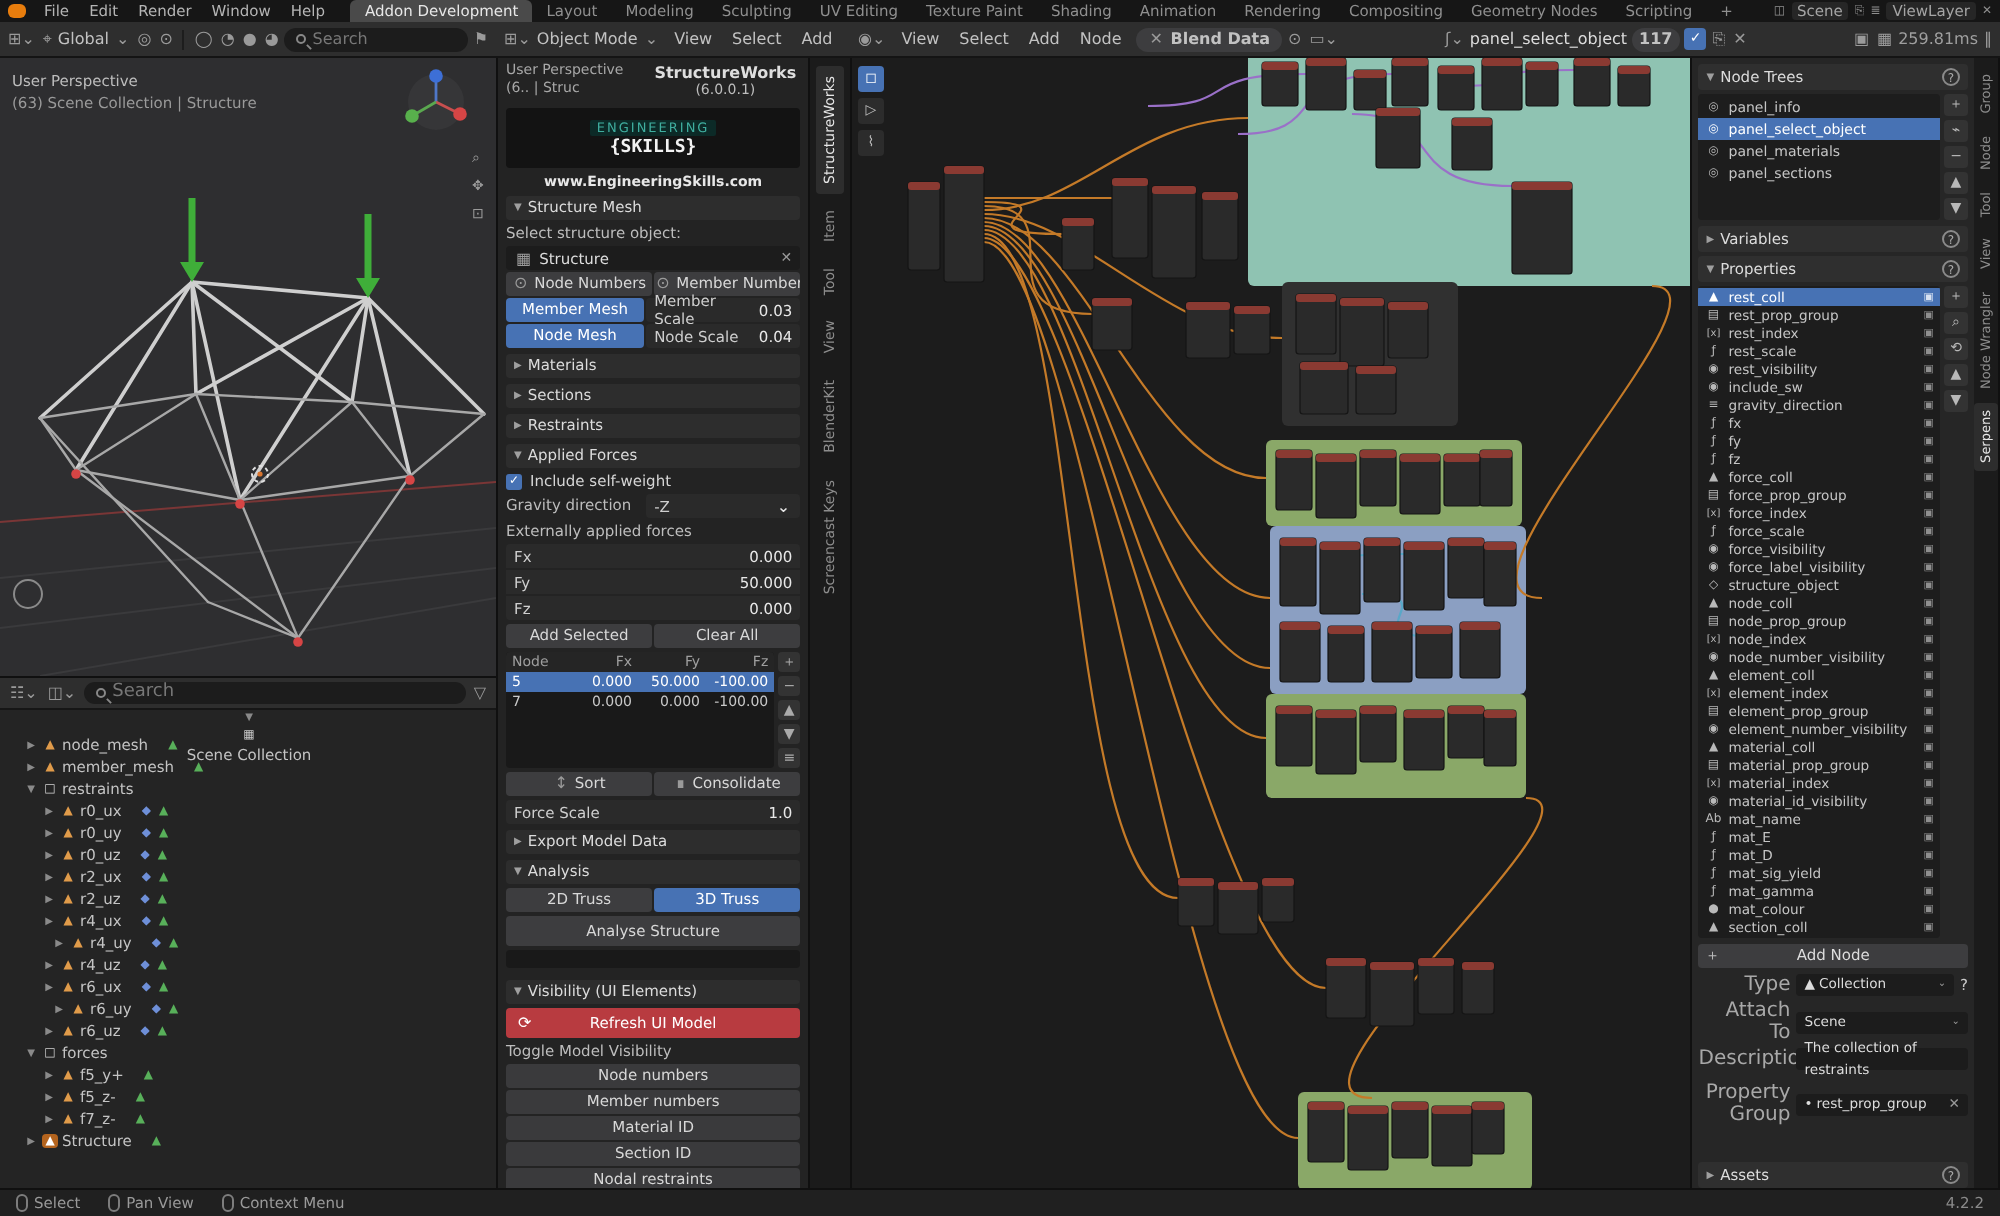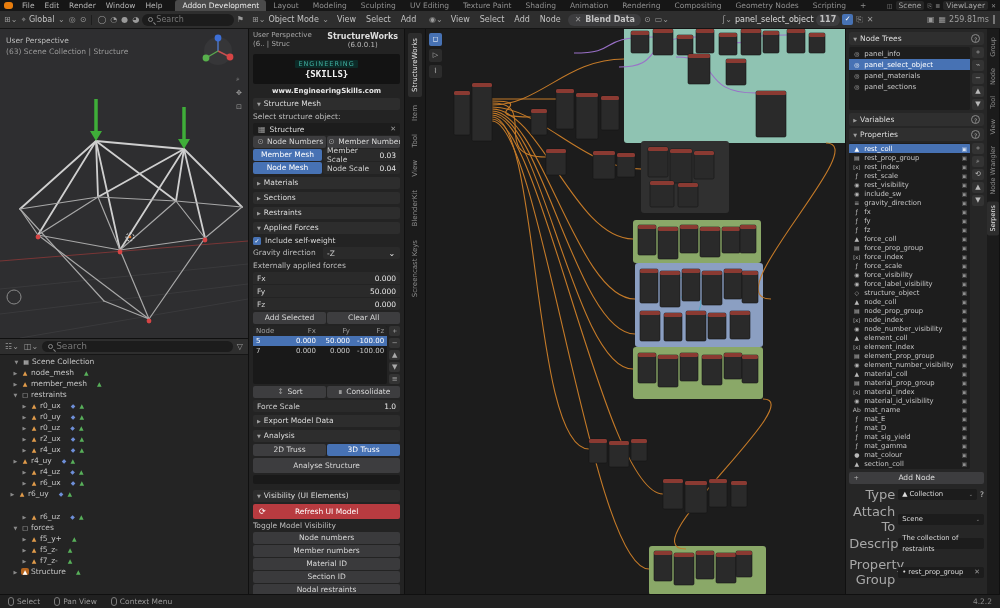--- a/index.html
+++ b/index.html
@@ -108,21 +108,21 @@
   .lrow .nm{overflow:hidden;white-space:nowrap;flex:1;}
   .lrow .gx{font-size:5.5px;color:#8f8f8f;}
   .lrow.sel .gx{color:#d8e2f2;}
   .lbtns{width:12px;display:flex;flex-direction:column;gap:2px;align-items:center;}
   .lbtns span{width:12px;height:11px;background:#333;border-radius:2px;color:#b9b9b9;font-size:7px;text-align:center;line-height:11px;}
   .props .lrow{height:9px;font-size:6.8px;}
   .addnode{background:#3d3d3f;border-radius:2px;height:12px;line-height:12px;text-align:center;color:#ddd;margin:2px 0 3px 0;display:flex;align-items:center;}
   .addnode .pl{width:14px;color:#bbb;}
   .addnode .tx{flex:1;margin-right:14px;}
   .frow{display:flex;align-items:center;margin-top:2px;gap:3px;}
-  .frow .fl{width:46px;text-align:right;color:#a8a8a8;font-size:13px;flex:none;}
+  .frow .fl{width:46px;text-align:right;color:#a8a8a8;font-size:10px;flex:none;}
   .frow .fv{flex:1;background:#1c1c1c;border-radius:2px;height:11px;line-height:11px;padding:0 4px;color:#ddd;font-size:6.8px;display:flex;align-items:center;gap:2px;}
   .frow .fv .x{margin-left:auto;color:#999;}
   .frow .fv .car2{margin-left:auto;font-size:5px;color:#999;}
   .ssec{margin-top:18px;}
   
   .statusbar{position:absolute;left:0;top:594px;width:1000px;height:14px;background:#202020;border-top:1px solid #101010;display:flex;align-items:center;gap:14px;padding:0 8px;font-size:7.5px;color:#9a9a9a;}
   .sit{display:flex;align-items:center;gap:3px;}
   .micon{width:6px;height:9px;border:1px solid #7d7d7d;border-radius:3px;display:inline-block;}
   .sver{margin-left:auto;color:#8a8a8a;}
 </style>
@@ -272,21 +272,21 @@
     <div class="ohd">
       <span class="hic">☷⌄</span>
       <span class="hic">◫⌄</span>
       <span class="searchbox">
           <span class="mag"></span>
           <span>Search</span>
         </span>
       <span class="hic">▽</span>
     </div>
     <div id="otree">
-        <div class="orow" style="padding-left: 13px;">
+        <div class="orow" style="padding-left: 1px; flex-direction: column;">
           <span class="oex">▼</span>
           <span class="oic sc">▦</span>
           <span class="olb">Scene Collection</span>
           <span class="obd"></span>
         </div>
         <div class="orow" style="padding-left: 12px;">
           <span class="oex">▶</span>
           <span class="oic mesh">▲</span>
           <span class="olb">node_mesh</span>
           <span class="obd">
@@ -339,27 +339,36 @@
           <span class="oic mesh">▲</span>
           <span class="olb">r2_ux</span>
           <span class="obd">
             <span class="bdg w">◆</span>
             <span class="bdg m">▲</span>
           </span>
         </div>
         <div class="orow" style="padding-left: 21px;">
           <span class="oex">▶</span>
           <span class="oic mesh">▲</span>
+          <span class="olb">r2_uz</span>
+          <span class="obd">
+            <span class="bdg w">◆</span>
+            <span class="bdg m">▲</span>
+          </span>
+        </div>
+        <div class="orow" style="padding-left: 21px;">
+          <span class="oex">▶</span>
+          <span class="oic mesh">▲</span>
           <span class="olb">r4_ux</span>
           <span class="obd">
             <span class="bdg w">◆</span>
             <span class="bdg m">▲</span>
           </span>
         </div>
-        <div class="orow" style="padding-left: 12px;">
+        <div class="orow" style="padding-left: 26px;">
           <span class="oex">▶</span>
           <span class="oic mesh">▲</span>
           <span class="olb">r4_uy</span>
           <span class="obd">
             <span class="bdg w">◆</span>
             <span class="bdg m">▲</span>
           </span>
         </div>
         <div class="orow" style="padding-left: 21px;">
           <span class="oex">▶</span>
@@ -372,30 +381,30 @@
         </div>
         <div class="orow" style="padding-left: 21px;">
           <span class="oex">▶</span>
           <span class="oic mesh">▲</span>
           <span class="olb">r6_ux</span>
           <span class="obd">
             <span class="bdg w">◆</span>
             <span class="bdg m">▲</span>
           </span>
         </div>
-        <div class="orow" style="padding-left: 9px;">
+        <div class="orow" style="padding-left: 26px;">
           <span class="oex">▶</span>
           <span class="oic mesh">▲</span>
           <span class="olb">r6_uy</span>
           <span class="obd">
             <span class="bdg w">◆</span>
             <span class="bdg m">▲</span>
           </span>
         </div>
-        <div class="orow" style="padding-left: 21px; margin-top: 12px;">
+        <div class="orow" style="padding-left: 21px;">
           <span class="oex">▶</span>
           <span class="oic mesh">▲</span>
           <span class="olb">r6_uz</span>
           <span class="obd">
             <span class="bdg w">◆</span>
             <span class="bdg m">▲</span>
           </span>
         </div>
         <div class="orow" style="padding-left: 12px;">
           <span class="oex">▼</span>

